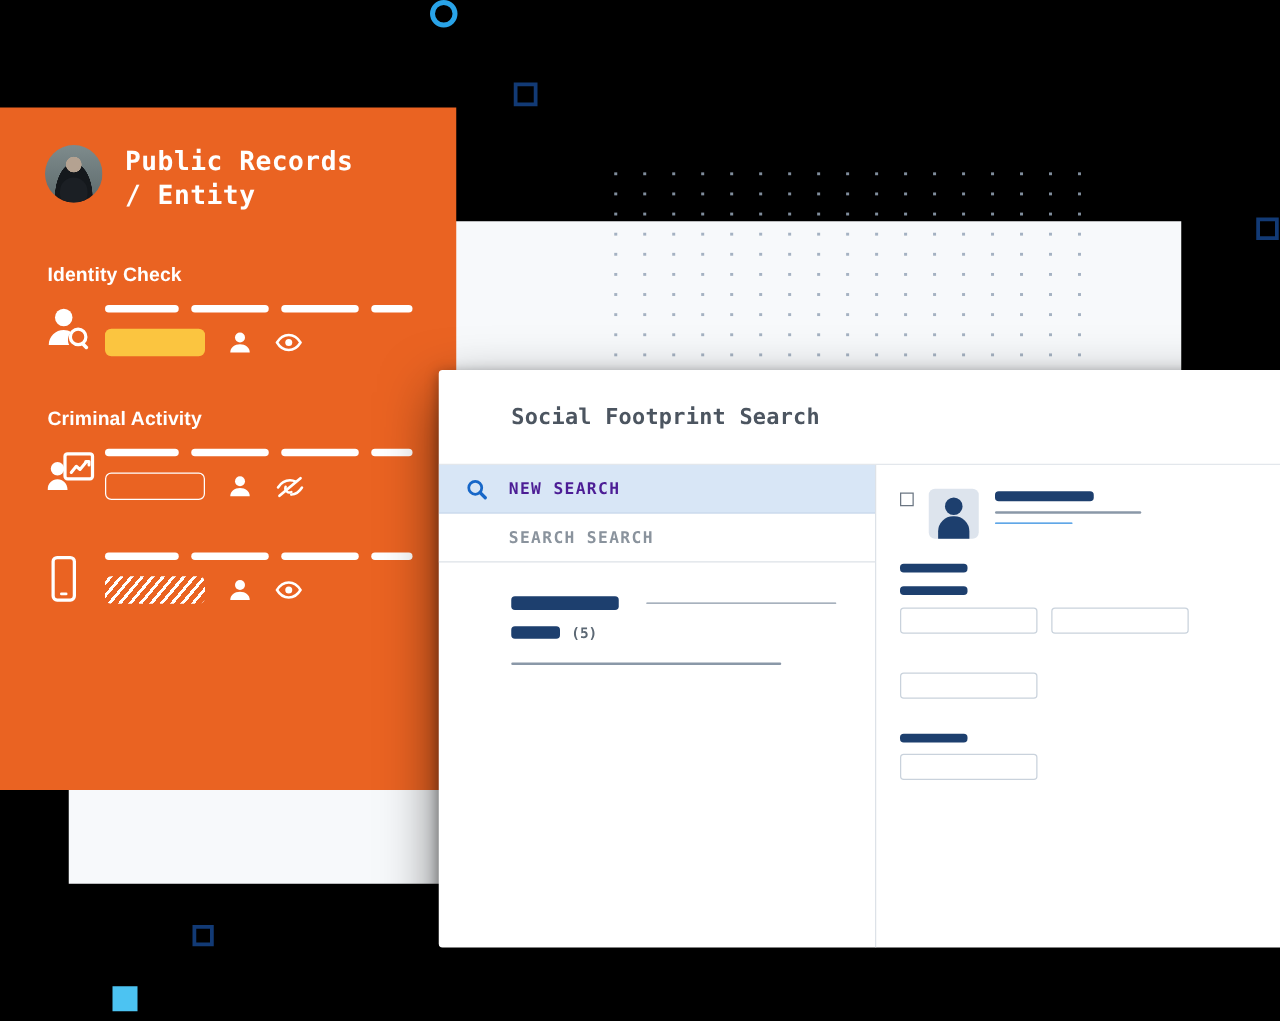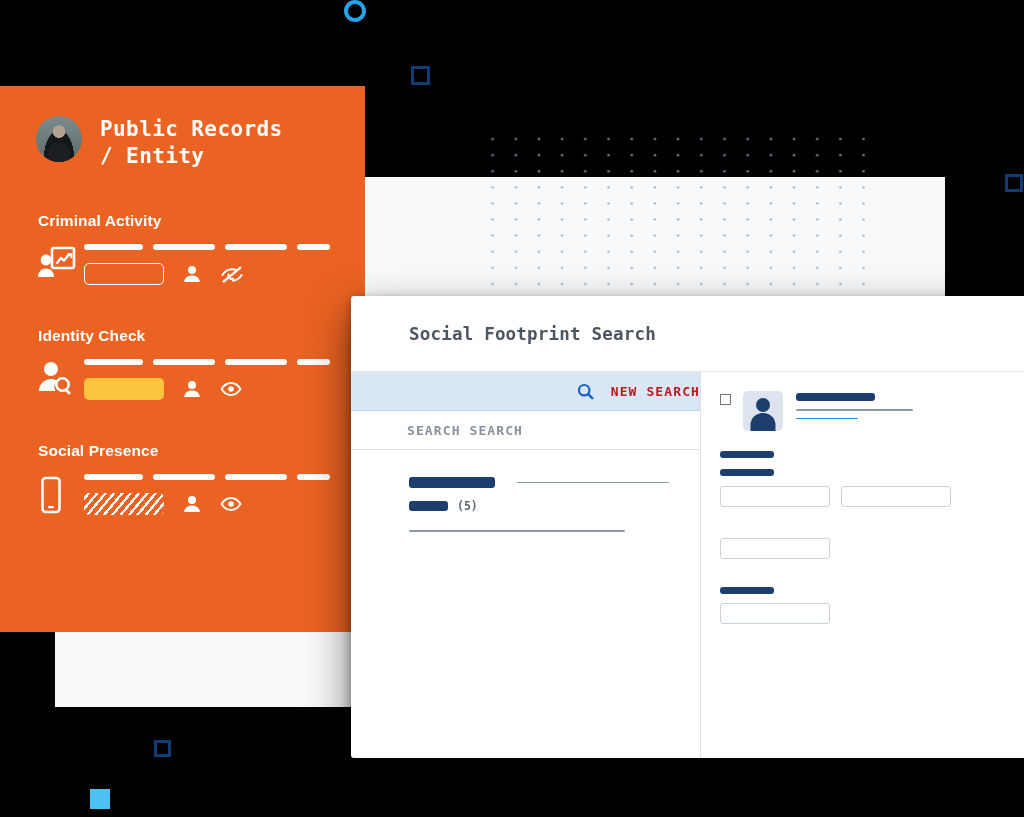--- a/index.html
+++ b/index.html
@@ -130,21 +130,21 @@
   .dlg-right{flex:1 1 auto;box-sizing:border-box;padding:19px 24px 0 19px;}
 
   .tab{
     height:39px;display:flex;align-items:center;
     box-sizing:border-box;
     padding-left:22px;
     border-bottom:1px solid #dde2e8;
     font-family:"DejaVu Sans Mono", monospace;
     font-size:13px;letter-spacing:1.1px;
   }
-  .tab.active{background:#d8e6f6;color:#b91c1c;border-bottom-color:#c3d4e8;justify-content:flex-end;}
+  .tab.active{background:#d8e6f6;color:#4c1d95;border-bottom-color:#c3d4e8;}
   .tab.inactive{color:#8a939d;background:#ffffff;}
   .tab-ico{width:19px;margin-right:15px;display:flex;align-items:center;}
 
   .dlg-left-content{padding:27px 0 0 58px;}
   .sk{border-radius:3px;}
   .sk-navy{background:#1d3f6e;}
   .sk-line{background:#8a98a8;height:1.6px;}
   .sk-blue{background:#2d8ae0;height:1.8px;}
   .skrow{display:flex;align-items:center;}
   .count-txt{
@@ -188,20 +188,57 @@
 
   <div class="page-panel"></div>
   <div class="dotgrid"></div>
 
   <div class="orange-card">
 
     <div class="card-head">
       <div class="avatar"></div>
       <div class="card-title">Public Records
 / Entity</div>
+    </div>
+
+    <div class="section" style="margin-top:42px;">
+      <div class="section-label">Identity Check</div>
+      <div class="row">
+        <div class="row-icon">
+          <svg width="36" height="34" viewBox="0 0 36 34" fill="#fff">
+            <circle cx="13" cy="8" r="7"></circle>
+            <path d="M1 30c0-7 5.5-12 12-12 2.2 0 4.3.6 6 1.6-1.6 1.6-2.6 3.8-2.6 6.3 0 1.5.4 2.9 1 4.1H1z"></path>
+            <circle cx="24.5" cy="23.5" r="6.2" fill="none" stroke="#fff" stroke-width="2.6"></circle>
+            <rect x="28.6" y="27.4" width="6.4" height="2.9" rx="1.45" transform="rotate(45 28.6 27.4)"></rect>
+          </svg>
+        </div>
+        <div class="row-body">
+          <div class="bars">
+            <span class="bar w1"></span>
+            <span class="bar w2"></span>
+            <span class="bar w3"></span>
+            <span class="bar w4"></span>
+          </div>
+          <div class="row-actions">
+            <span class="pill pill-yellow"></span>
+            <span class="mini-icon">
+              <svg width="20" height="20" viewBox="0 0 20 20" fill="#fff">
+                <circle cx="10" cy="6" r="4"></circle>
+                <path d="M2.2 18c0-4 3.5-6.6 7.8-6.6s7.8 2.6 7.8 6.6H2.2z"></path>
+              </svg>
+            </span>
+            <span class="mini-icon">
+              <svg width="22" height="20" viewBox="0 0 22 20" fill="none">
+                <path d="M1.6 10C4 6 7.4 4 11 4s7 2 9.4 6c-2.4 4-5.8 6-9.4 6S4 14 1.6 10z" stroke="#fff" stroke-width="2"></path>
+                <circle cx="11" cy="10" r="2.8" fill="#fff"></circle>
+              </svg>
+            </span>
+          </div>
+        </div>
+      </div>
     </div>
 
     <div class="section" style="margin-top:42px;">
       <div class="section-label">Criminal Activity</div>
       <div class="row">
         <div class="row-icon">
           <svg width="38" height="34" viewBox="0 0 38 34" fill="#fff">
             <rect x="14" y="2" width="22" height="20" rx="2" fill="none" stroke="#fff" stroke-width="2.6"></rect>
             <path d="M19 17l4-5 3 2.6 4.6-5.6" stroke="#fff" stroke-width="2.4" fill="none" stroke-linecap="round" stroke-linejoin="round"></path>
             <path d="M30.6 8.2h2.6v2.8" stroke="#fff" stroke-width="2.4" fill="none" stroke-linecap="round" stroke-linejoin="round"></path>
@@ -231,58 +268,20 @@
                 <path d="M8.5 10.4a3.4 3.4 0 004.6 4.3" stroke="#fff" stroke-width="2" stroke-linecap="round"></path>
                 <path d="M3.6 17.6L20.4 3.6" stroke="#fff" stroke-width="2.2" stroke-linecap="round"></path>
               </svg>
             </span>
           </div>
         </div>
       </div>
     </div>
 
     <div class="section" style="margin-top:42px;">
-      <div class="section-label">Identity Check</div>
-      <div class="row">
-        <div class="row-icon">
-          <svg width="36" height="34" viewBox="0 0 36 34" fill="#fff">
-            <circle cx="13" cy="8" r="7"></circle>
-            <path d="M1 30c0-7 5.5-12 12-12 2.2 0 4.3.6 6 1.6-1.6 1.6-2.6 3.8-2.6 6.3 0 1.5.4 2.9 1 4.1H1z"></path>
-            <circle cx="24.5" cy="23.5" r="6.2" fill="none" stroke="#fff" stroke-width="2.6"></circle>
-            <rect x="28.6" y="27.4" width="6.4" height="2.9" rx="1.45" transform="rotate(45 28.6 27.4)"></rect>
-          </svg>
-        </div>
-        <div class="row-body">
-          <div class="bars">
-            <span class="bar w1"></span>
-            <span class="bar w2"></span>
-            <span class="bar w3"></span>
-            <span class="bar w4"></span>
-          </div>
-          <div class="row-actions">
-            <span class="pill pill-yellow"></span>
-            <span class="mini-icon">
-              <svg width="20" height="20" viewBox="0 0 20 20" fill="#fff">
-                <circle cx="10" cy="6" r="4"></circle>
-                <path d="M2.2 18c0-4 3.5-6.6 7.8-6.6s7.8 2.6 7.8 6.6H2.2z"></path>
-              </svg>
-            </span>
-            <span class="mini-icon">
-              <svg width="22" height="20" viewBox="0 0 22 20" fill="none">
-                <path d="M1.6 10C4 6 7.4 4 11 4s7 2 9.4 6c-2.4 4-5.8 6-9.4 6S4 14 1.6 10z" stroke="#fff" stroke-width="2"></path>
-                <circle cx="11" cy="10" r="2.8" fill="#fff"></circle>
-              </svg>
-            </span>
-          </div>
-        </div>
-      </div>
-    </div>
-
-    <div class="section" style="margin-top:42px;">
-      <div class="section-label">Social Presence</div>
       <div class="row">
         <div class="row-icon">
           <svg width="26" height="38" viewBox="0 0 26 38" fill="none">
             <rect x="4.5" y="2" width="17" height="34" rx="3.2" stroke="#fff" stroke-width="2.6"></rect>
             <rect x="10" y="30" width="6" height="2.2" rx="1.1" fill="#fff"></rect>
           </svg>
         </div>
         <div class="row-body">
           <div class="bars">
             <span class="bar w1"></span>

